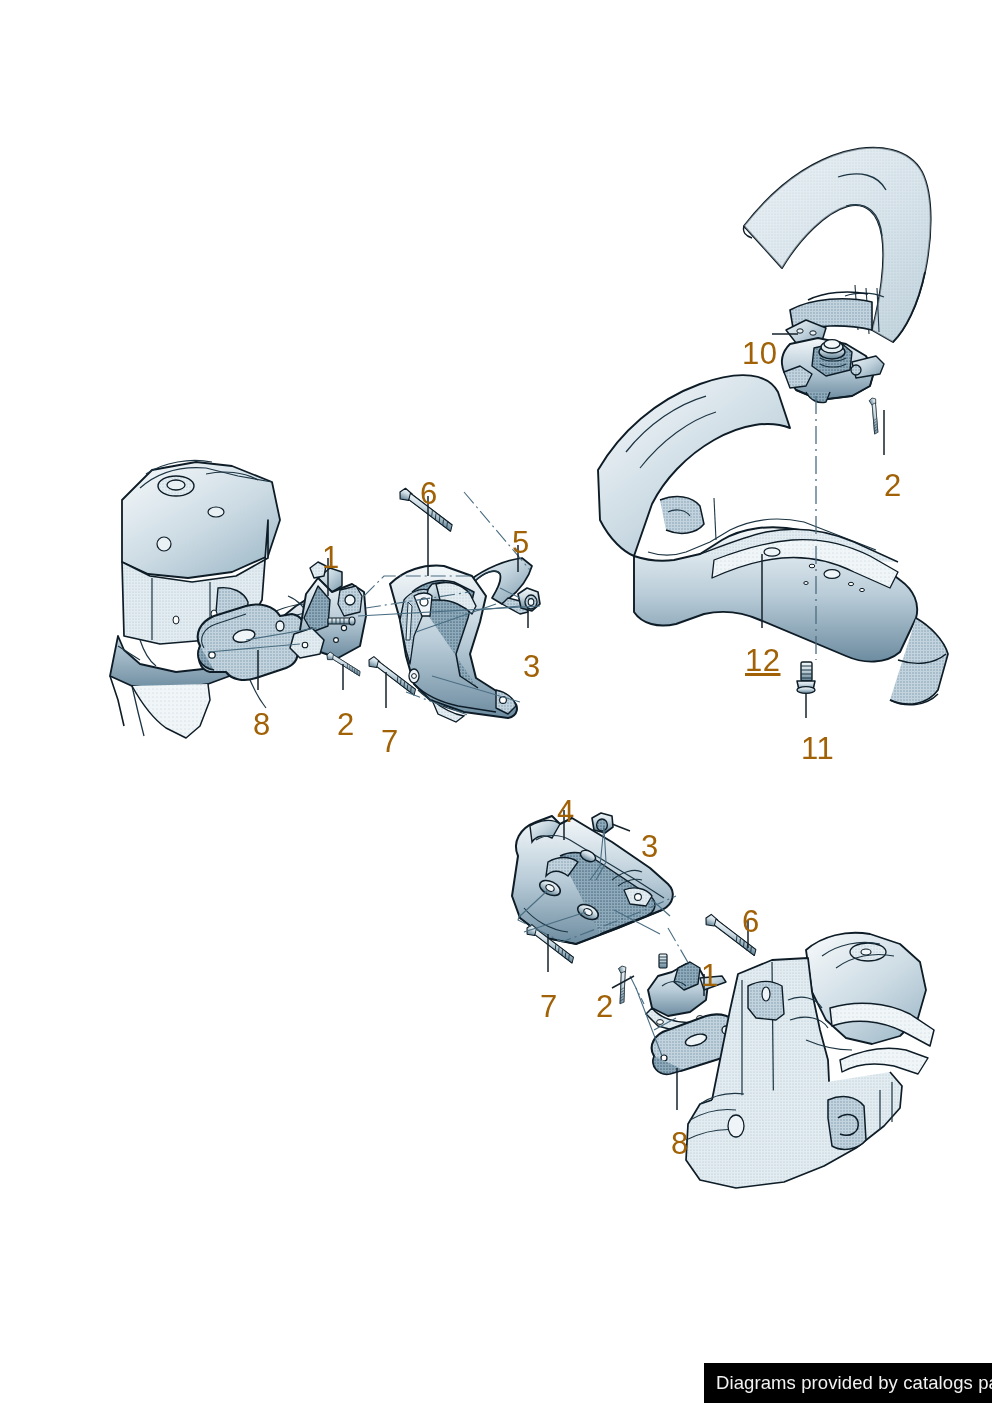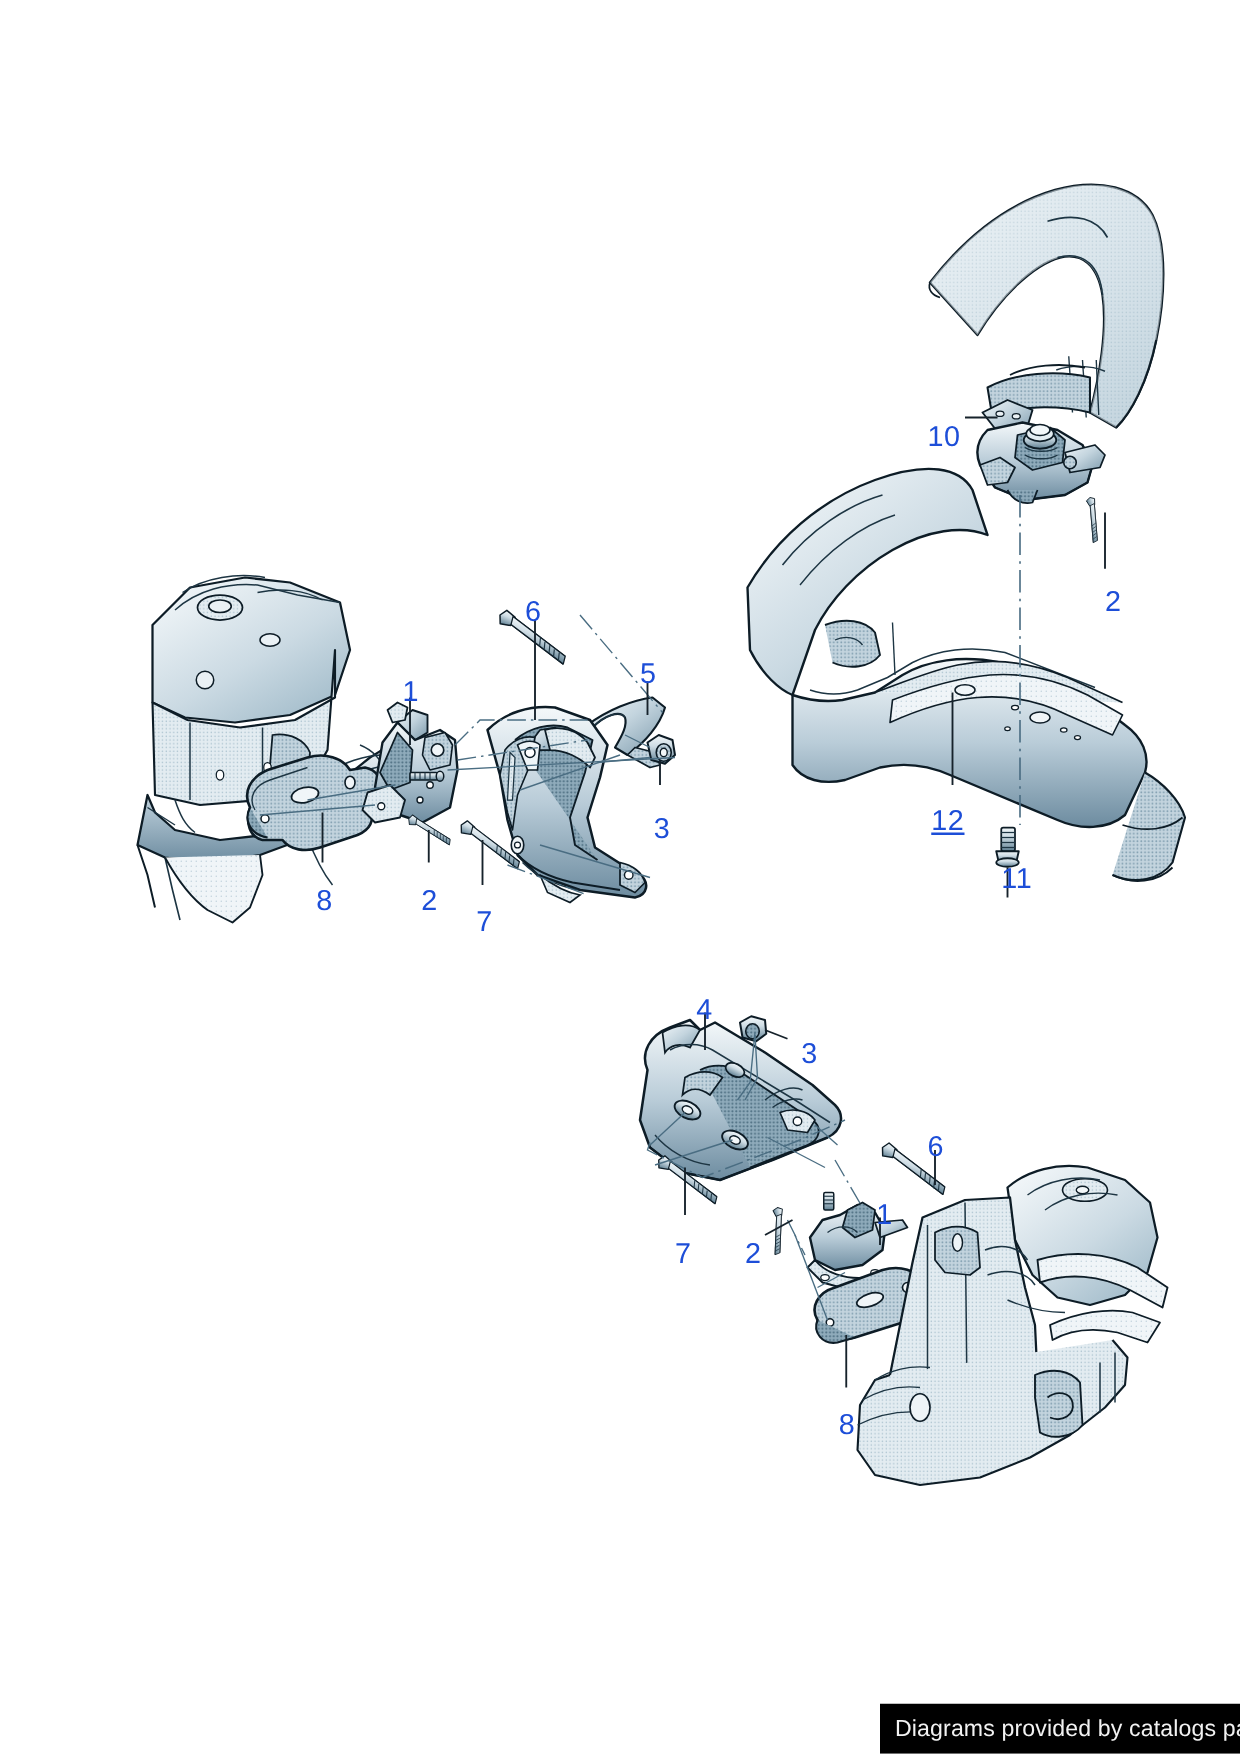--- a/index.html
+++ b/index.html
@@ -6,21 +6,21 @@
   html,body{margin:0;padding:0;background:#ffffff;}
   body{
     width:992px;height:1403px;position:relative;overflow:hidden;
     font-family:"Liberation Sans","DejaVu Sans",sans-serif;
     background:#ffffff;
   }
   #sheet{position:absolute;inset:0;width:992px;height:1403px;}
   .callout{
     position:absolute;
     font-family:"Liberation Sans","DejaVu Sans",sans-serif;
-    font-size:23px;font-weight:400;color:#1d4ed8;
+    font-size:31px;font-weight:400;color:#a16207;
     line-height:1;letter-spacing:0.5px;
     user-select:none;white-space:nowrap;
   }
   #footer-banner{
     position:absolute;left:704px;top:1363px;width:288px;height:40px;
     background:#000000;display:flex;align-items:center;
   }
   #footer-banner .txt{
     color:#f2f2f2;font-size:18.5px;font-weight:400;
     font-family:"Liberation Sans","DejaVu Sans",sans-serif;
@@ -463,21 +463,21 @@
     <div class="callout" style="left: 420px; top: 478px;">6</div>
     <div class="callout" style="left: 512px; top: 527px;">5</div>
     <div class="callout" style="left: 322px; top: 542px;">1</div>
     <div class="callout" style="left: 523px; top: 651px;">3</div>
     <div class="callout" style="left: 253px; top: 709px;">8</div>
     <div class="callout" style="left: 337px; top: 709px;">2</div>
     <div class="callout" style="left: 381px; top: 726px;">7</div>
     <div class="callout" style="left: 742px; top: 338px;">10</div>
     <div class="callout" style="left: 884px; top: 470px;">2</div>
     <div class="callout" style="left: 745px; top: 645px; text-decoration: underline;">12</div>
-    <div class="callout" style="left: 801px; top: 691px;">11</div>
+    <div class="callout" style="left: 801px; top: 733px;">11</div>
     <div class="callout" style="left: 557px; top: 796px;">4</div>
     <div class="callout" style="left: 641px; top: 831px;">3</div>
     <div class="callout" style="left: 742px; top: 906px;">6</div>
     <div class="callout" style="left: 701px; top: 960px;">1</div>
     <div class="callout" style="left: 540px; top: 991px;">7</div>
     <div class="callout" style="left: 596px; top: 991px;">2</div>
     <div class="callout" style="left: 671px; top: 1128px;">8</div>
   </div>
 
 <div id="footer-banner">

